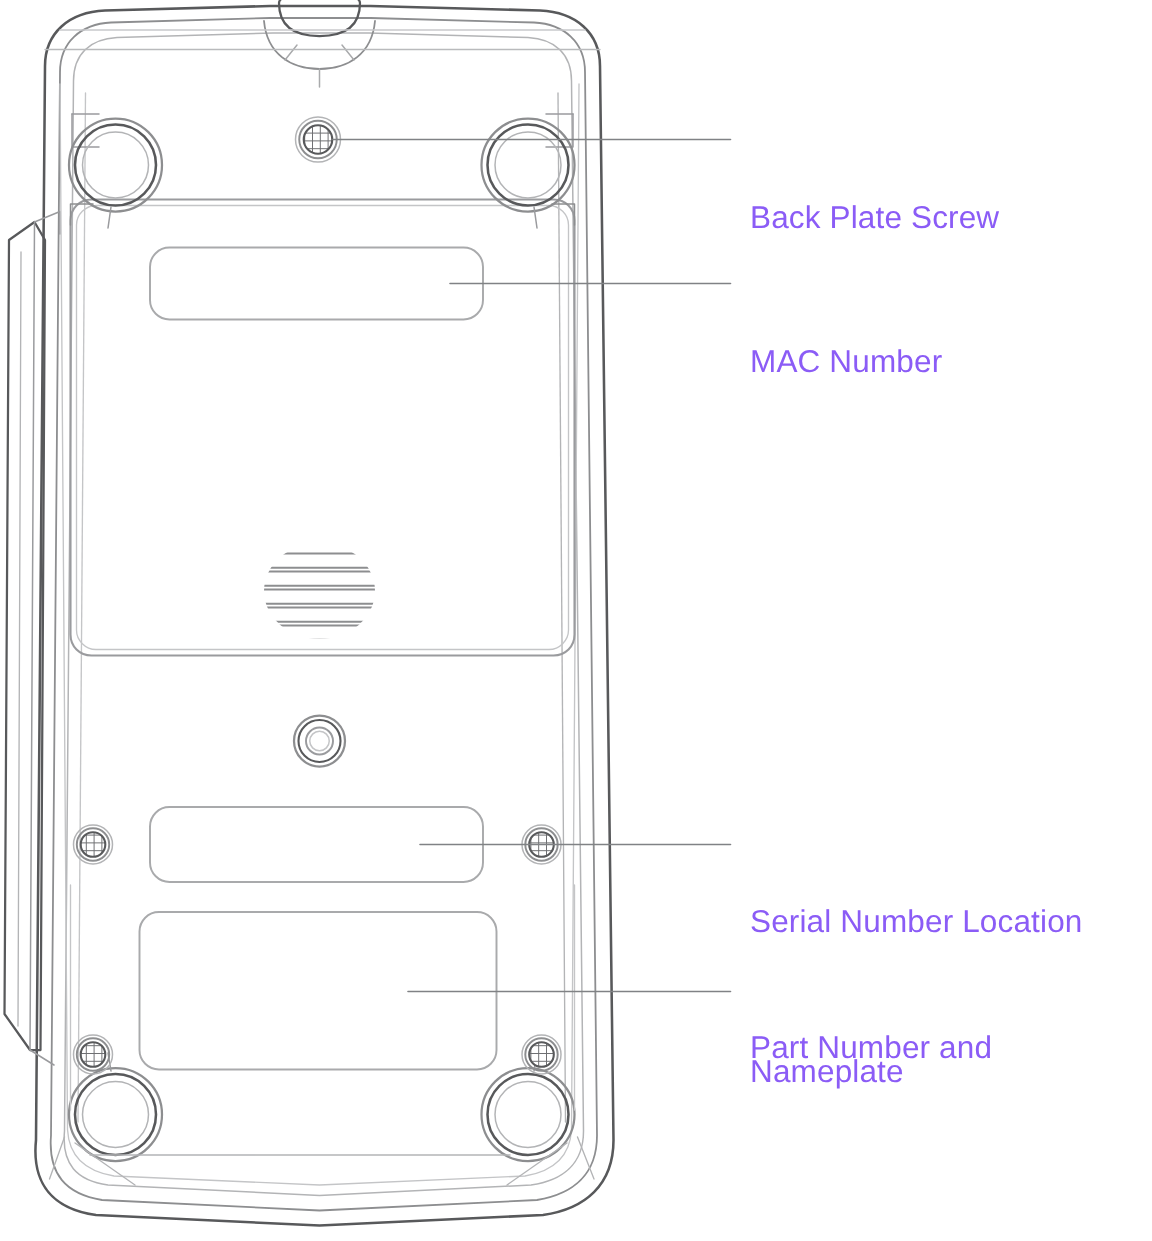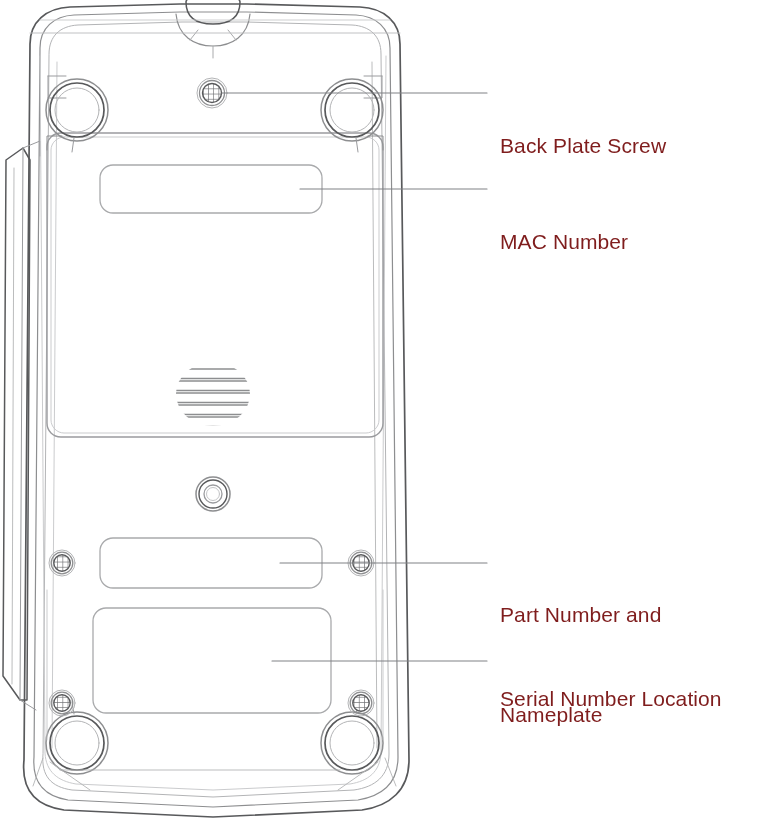--- a/index.html
+++ b/index.html
@@ -26,21 +26,21 @@
     width: 768px;
     height: 827px;
     display: block;
   }
   .callout-label {
     position: absolute;
     font-family: "Liberation Sans", sans-serif;
     font-size: 21px;
     font-weight: 400;
     line-height: 28px;
-    color: #7f1d1d;
+    color: #8b5cf6;
     letter-spacing: 0.1px;
     white-space: pre;
   }
   #label-back-plate-screw { left: 500px; top: 76px; }
   #label-mac-address     { left: 500px; top: 172px; }
   #label-part-serial     { left: 500px; top: 545px; }
   #label-nameplate       { left: 500px; top: 645px; }
 </style>
 </head>
 <body>
@@ -239,21 +239,21 @@
 
   <div class="callout-label" id="label-back-plate-screw">
     <div>Back Plate Screw</div>
   </div>
 
   <div class="callout-label" id="label-mac-address">
     <div>MAC Number</div>
   </div>
 
   <div class="callout-label" id="label-part-serial">
+    <div>Serial Number Location</div>
     <div>Part Number and</div>
-    <div>Serial Number Location</div>
   </div>
 
   <div class="callout-label" id="label-nameplate">
     <div>Nameplate</div>
   </div>
 
 </div>
 
 </body></html>

